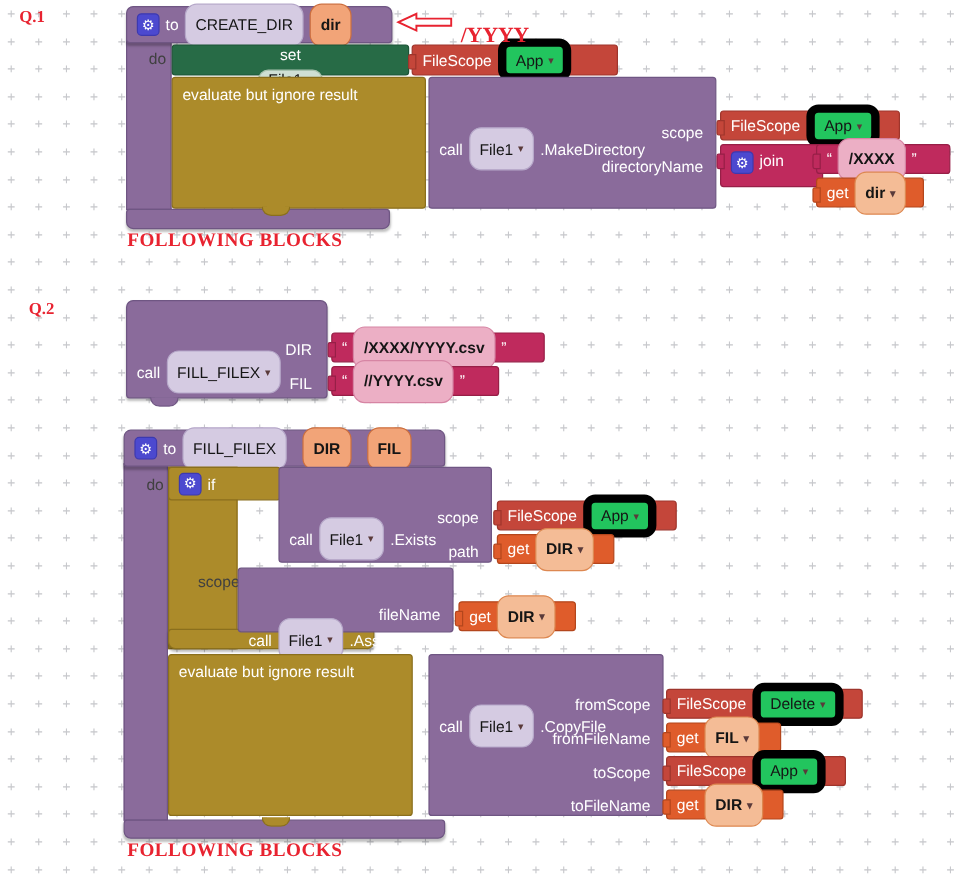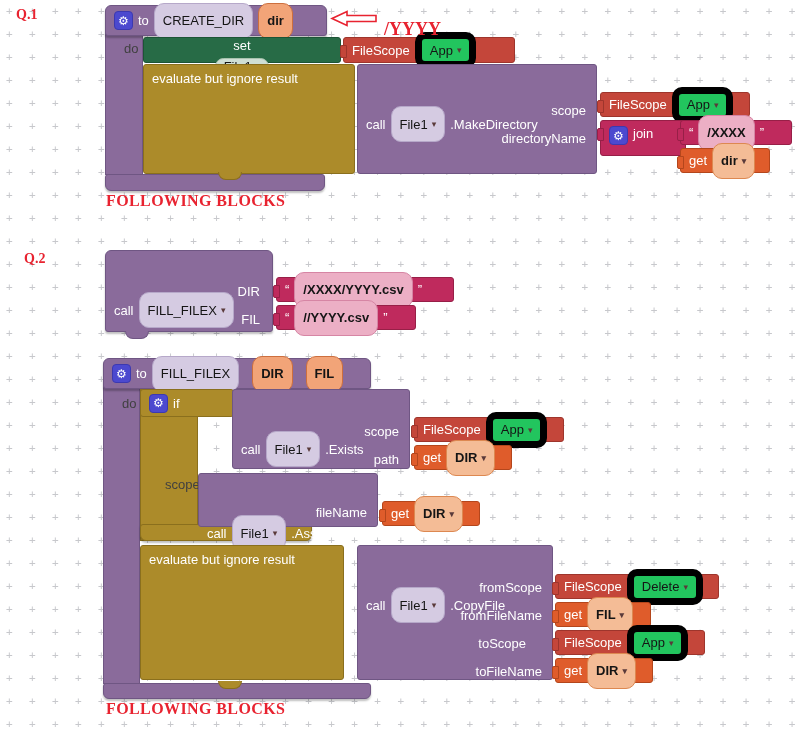--- a/index.html
+++ b/index.html
@@ -191,21 +191,21 @@
   </div>
 
   <div class="callblk purple" style="left:357px;top:545px;width:196px;height:135px;">
     <div class="crow">
       <span>call</span>
       <span class="fld lav dd">File1</span>
       <span>.CopyFile</span>
     </div>
     <span class="argl" style="right:10px;top:34px;">fromScope</span>
     <span class="argl" style="right:10px;top:62px;">fromFileName</span>
-    <span class="argl" style="right:26px;top:90px;">toScope</span>
+    <span class="argl" style="right:10px;top:90px;">toScope</span>
     <span class="argl" style="right:10px;top:118px;">toFileName</span>
   </div>
   <div class="blk red vb" style="left:555px;top:574px;width:164px;height:25px;">
     <span>FileScope</span>
     <span class="fld redf dd">Delete</span>
   </div>
   <div class="blk orange vb" style="left:555px;top:602px;width:96px;height:25px;">
     <span>get</span>
     <span class="fld orf dd b">FIL</span>
   </div>

